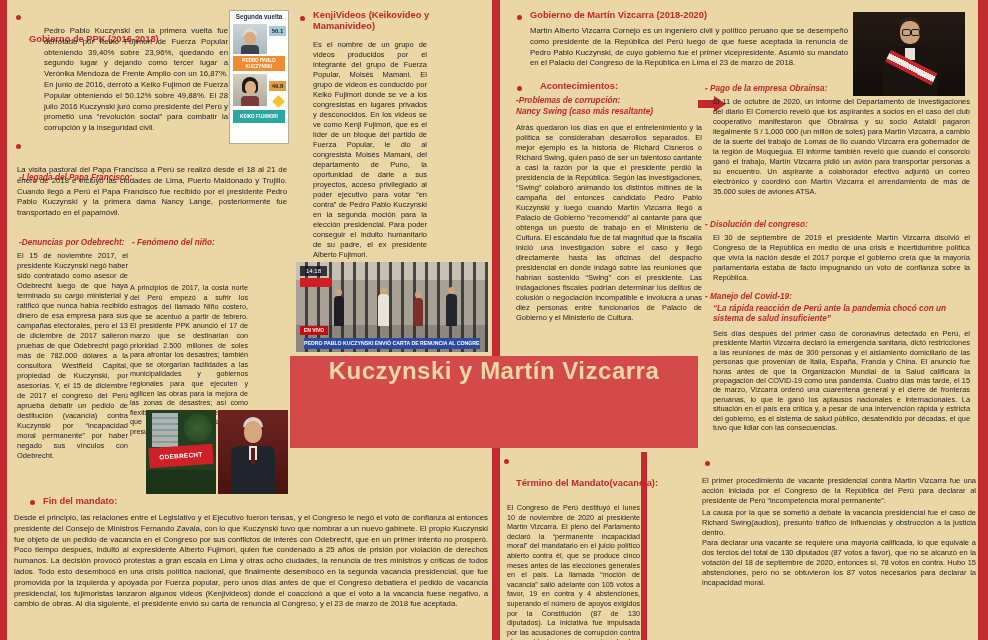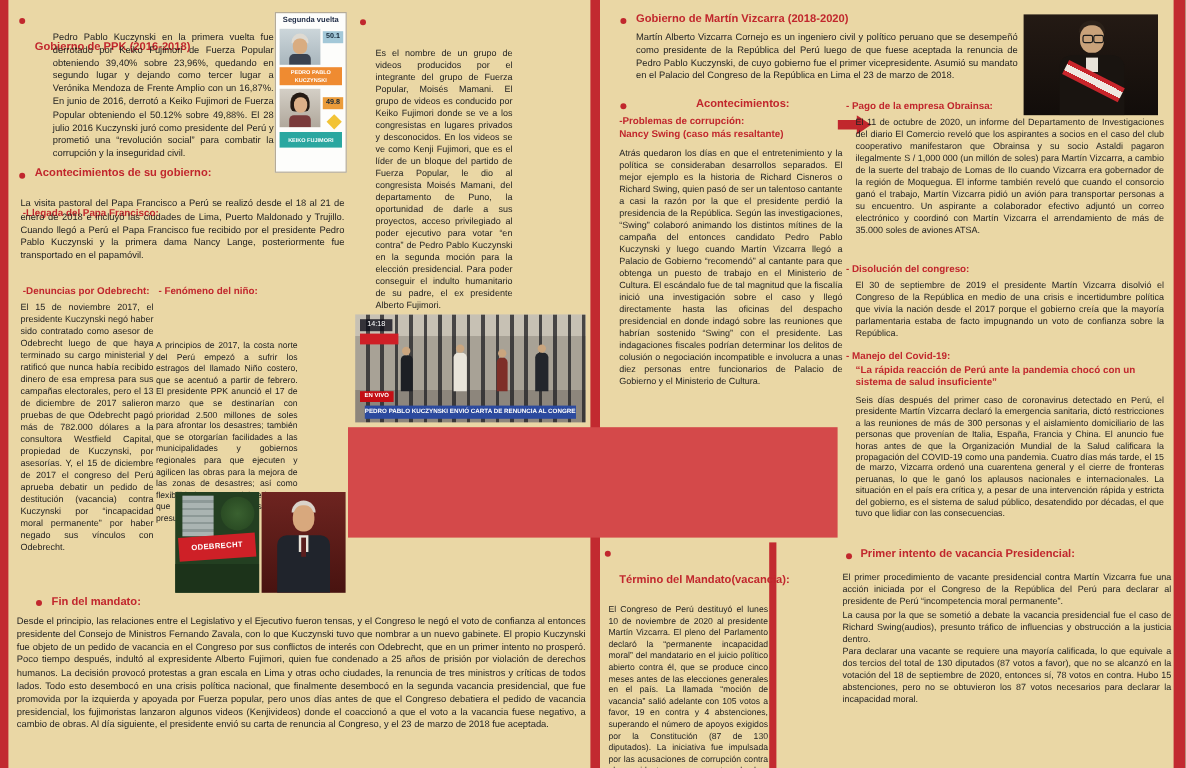--- a/index.html
+++ b/index.html
@@ -1,21 +1,21 @@
 <!DOCTYPE html>
 <html><head>
 <meta charset="utf-8">
 <style>
   html,body{margin:0;padding:0;background:#888;}
   #page{position:relative;width:988px;height:640px;background:#ead7a5;overflow:hidden;
         font-family:"Liberation Sans",sans-serif;}
   .abs{position:absolute;}
   .redbar{background:#c22a30;}
   .h1{color:#c1272d;font-weight:bold;font-size:9.3px;line-height:11px;}
-  .h2{color:#c1272d;font-weight:bold;font-size:8.2px;line-height:10px;}
+  .h2{color:#c1272d;font-weight:bold;font-size:8.2px;line-height:10px;font-style:italic;}
   .body{color:#1e1e1e;font-size:7.8px;line-height:10.8px;text-align:justify;}
   .bn{font-size:7.5px;line-height:10px;}
   .tight{font-size:7.2px;line-height:9.6px;margin-top:32px;}
   .dot{width:5px;height:5px;border-radius:50%;background:#c1272d;}
   
   #card{background:#fdfdfb;border:1px solid #b5ab97;}
   .cand-label{color:#fff;font-weight:bold;font-size:4.6px;line-height:5.6px;text-align:center;
               display:flex;align-items:center;justify-content:center;}
   .tag{font-size:6px;font-weight:bold;color:#15283a;text-align:center;line-height:10px;}
   .photo{overflow:hidden;}
@@ -64,21 +64,20 @@
       <div class="abs" style="left:9px;top:3px;width:16px;height:16px;border-radius:8px 8px 4px 4px;background:#241a14;"></div>
       <div class="abs" style="left:12px;top:7px;width:11px;height:13px;border-radius:45%;background:#dcb089;"></div>
       <div class="abs" style="left:8px;top:22px;width:18px;height:10px;border-radius:4px 4px 0 0;background:#7a3b3b;"></div>
     </div>
     <div class="abs tag" style="left:39px;top:70px;width:17px;height:10px;background:#eb9c3a;">49.8</div>
     <div class="abs" style="left:44px;top:86px;width:9px;height:9px;background:#f2c335;transform:rotate(45deg);"></div>
     <div class="abs cand-label" style="left:3px;top:99px;width:52px;height:13px;background:#2aa7a0;">KEIKO FUJIMORI</div>
   </div>
 
   <span class="abs dot" style="left:16px;top:144px;"></span>
-  <div class="abs h1" style="left:29px;top:139px;width:230px;">Acontecimientos de su gobierno:</div>
 
   <div class="abs h2" style="left:19px;top:136px;width:220px;margin-top:37px;">-Llegada del Papa Francisco:</div>
   <div class="abs body" style="left:17px;top:165px;width:270px;">La visita pastoral del Papa Francisco a Perú se realizó desde el 18 al 21 de enero de 2018 e incluyó las ciudades de Lima, Puerto Maldonado y Trujillo. Cuando llegó a Perú el Papa Francisco fue recibido por el presidente Pedro Pablo Kuczynski y la primera dama Nancy Lange, posteriormente fue transportado en el papamóvil.</div>
 
   <div class="abs h2" style="left:19px;top:238px;width:140px;">-Denuncias por Odebrecht:</div>
   <div class="abs body bn" style="left:17px;top:251px;width:111px;">El 15 de noviembre 2017, el presidente Kuczynski negó haber sido contratado como asesor de Odebrecht luego de que haya terminado su cargo ministerial y ratificó que nunca había recibido dinero de esa empresa para sus campañas electorales, pero el 13 de diciembre de 2017 salieron pruebas de que Odebrecht pagó más de 782.000 dólares a la consultora Westfield Capital, propiedad de Kuczynski, por asesorías. Y, el 15 de diciembre de 2017 el congreso del Perú aprueba debatir un pedido de destitución (vacancia) contra Kuczynski por “incapacidad moral permanente” por haber negado sus vínculos con Odebrecht.</div>
 
   <div class="abs h2" style="left:132px;top:238px;width:130px;">- Fenómeno del niño:</div>
   <div class="abs body tight" style="left:130px;top:251px;width:118px;">A principios de 2017, la costa norte del Perú empezó a sufrir los estragos del llamado Niño costero, que se acentuó a partir de febrero. El presidente PPK anunció el 17 de marzo que se destinarían con prioridad 2.500 millones de soles para afrontar los desastres; también que se otorgarían facilidades a las municipalidades y gobiernos regionales para que ejecuten y agilicen las obras para la mejora de las zonas de desastres; así como flexibilidad a unos ministerios para que puedan reasignar las partidas presupuestales.</div>
 
@@ -95,39 +94,41 @@
     <div class="abs" style="left:13px;top:36px;width:44px;height:48px;border-radius:8px 8px 0 0;background:#20242c;"></div>
     <div class="abs" style="left:31px;top:36px;width:8px;height:14px;background:#e9e4da;"></div>
     <div class="abs" style="left:33px;top:38px;width:4px;height:16px;background:#5a1d1d;"></div>
   </div>
 
   <span class="abs dot" style="left:30px;top:500px;"></span>
   <div class="abs h1" style="left:43px;top:496px;width:140px;">Fin del mandato:</div>
   <div class="abs body" style="left:14px;top:513px;width:474px;">Desde el principio, las relaciones entre el Legislativo y el Ejecutivo fueron tensas, y el Congreso le negó el voto de confianza al entonces presidente del Consejo de Ministros Fernando Zavala, con lo que Kuczynski tuvo que nombrar a un nuevo gabinete. El propio Kuczynski fue objeto de un pedido de vacancia en el Congreso por sus conflictos de interés con Odebrecht, que en un primer intento no prosperó. Poco tiempo después, indultó al expresidente Alberto Fujimori, quien fue condenado a 25 años de prisión por violación de derechos humanos. La decisión provocó protestas a gran escala en Lima y otras ocho ciudades, la renuncia de tres ministros y críticas de todos lados. Todo esto desembocó en una crisis política nacional, que finalmente desembocó en la segunda vacancia presidencial, que fue promovida por la izquierda y apoyada por Fuerza popular, pero unos días antes de que el Congreso debatiera el pedido de vacancia presidencial, los fujimoristas lanzaron algunos videos (Kenjivideos) donde el coaccionó a que el voto a la vacancia fuese negativo, a cambio de obras. Al día siguiente, el presidente envió su carta de renuncia al Congreso, y el 23 de marzo de 2018 fue aceptada.</div>
 
   <span class="abs dot" style="left:300px;top:16px;"></span>
+  <div class="abs h1" style="left:313px;top:10px;width:155px;">KenjiVideos (Keikovideo y Mamanivideo)</div>
   <div class="abs body bn" style="left:313px;top:40px;width:114px;">Es el nombre de un grupo de videos producidos por el integrante del grupo de Fuerza Popular, Moisés Mamani. El grupo de videos es conducido por Keiko Fujimori donde se ve a los congresistas en lugares privados y desconocidos. En los videos se ve como Kenji Fujimori, que es el líder de un bloque del partido de Fuerza Popular, le dio al congresista Moisés Mamani, del departamento de Puno, la oportunidad de darle a sus proyectos, acceso privilegiado al poder ejecutivo para votar “en contra” de Pedro Pablo Kuczynski en la segunda moción para la elección presidencial. Para poder conseguir el indulto humanitario de su padre, el ex presidente Alberto Fujimori.</div>
 
   <div id="tv" class="abs" style="left:296px;top:262px;width:192px;height:90px;">
     <div class="abs gate"></div>
     <div class="abs person" style="left:38px;top:34px;width:10px;height:30px;background:#1d1f24;"></div>
     <div class="abs head" style="left:39px;top:27px;"></div>
     <div class="abs person" style="left:82px;top:32px;width:11px;height:32px;background:#e8e4da;"></div>
     <div class="abs head" style="left:84px;top:25px;"></div>
     <div class="abs person" style="left:118px;top:36px;width:9px;height:28px;background:#7e2f28;"></div>
     <div class="abs head" style="left:119px;top:29px;"></div>
     <div class="abs person" style="left:150px;top:32px;width:11px;height:32px;background:#23262c;"></div>
     <div class="abs head" style="left:152px;top:25px;"></div>
     <div id="tv-time" class="abs" style="left:4px;top:4px;width:27px;height:10px;">14:18</div>
     <div class="abs" style="left:4px;top:16px;width:32px;height:9px;background:#cf1f26;"></div>
     <div id="tv-live" class="abs" style="left:4px;top:64px;width:28px;height:9px;">EN VIVO</div>
     <div id="tv-cap" class="abs" style="left:8px;top:76px;width:176px;height:11px;">PEDRO PABLO KUCZYNSKI ENVIÓ CARTA DE RENUNCIA AL CONGRESO</div>
   </div>
 
   <div id="banner" class="abs" style="left:290px;top:356px;width:408px;height:92px;padding-top:0;">
+    <div>Kuczynski y Martín Vizcarra</div>
   </div>
 
   <span class="abs dot" style="left:504px;top:459px;"></span>
   <div class="abs h1" style="left:516px;top:478px;width:175px;">Término del Mandato(vacancia):</div>
   <div class="abs body tight" style="left:507px;top:471px;width:133px;">El Congreso de Perú destituyó el lunes 10 de noviembre de 2020 al presidente Martín Vizcarra. El pleno del Parlamento declaró la “permanente incapacidad moral” del mandatario en el juicio político abierto contra él, que se produce cinco meses antes de las elecciones generales en el país. La llamada “moción de vacancia” salió adelante con 105 votos a favor, 19 en contra y 4 abstenciones, superando el número de apoyos exigidos por la Constitución (87 de 130 diputados). La iniciativa fue impulsada por las acusaciones de corrupción contra el presidente por supuestos hechos acontecidos en su etapa como gobernador de la región sureña de Moquegua (2011-2014).</div>
 
   <span class="abs dot" style="left:517px;top:15px;"></span>
   <div class="abs h1" style="left:530px;top:10px;width:235px;">Gobierno de Martín Vizcarra (2018-2020)</div>
   <div class="abs body" style="left:530px;top:26px;width:318px;">Martín Alberto Vizcarra Cornejo es un ingeniero civil y político peruano que se desempeñó como presidente de la República del Perú luego de que fuese aceptada la renuncia de Pedro Pablo Kuczynski, de cuyo gobierno fue el primer vicepresidente. Asumió su mandato en el Palacio del Congreso de la República en Lima el 23 de marzo de 2018.</div>
 
@@ -135,38 +136,37 @@
     <div class="abs" style="left:46px;top:5px;width:22px;height:10px;border-radius:11px 11px 0 0;background:#2b2119;"></div>
     <div class="abs" style="left:47px;top:9px;width:20px;height:23px;border-radius:45%;background:#c9a27a;"></div>
     <div class="abs" style="left:49px;top:17px;width:7px;height:5px;border:1px solid #1a1a1a;border-radius:2px;"></div>
     <div class="abs" style="left:58px;top:17px;width:7px;height:5px;border:1px solid #1a1a1a;border-radius:2px;"></div>
     <div class="abs" style="left:30px;top:34px;width:54px;height:50px;border-radius:10px 10px 0 0;background:#191410;"></div>
     <div class="abs" style="left:52px;top:36px;width:10px;height:12px;background:#e8e2d8;"></div>
     <div class="abs" style="left:38px;top:38px;width:52px;height:13px;transform:rotate(27deg);transform-origin:left top;background:linear-gradient(#c8252b 0 28%,#efe8e0 28% 72%,#c8252b 72%);"></div>
   </div>
 
   <span class="abs dot" style="left:517px;top:86px;"></span>
-  <div class="abs h1" style="left:518px;top:81px;width:140px;text-align:right;">Acontecimientos:</div>
+  <div class="abs h1" style="left:540px;top:81px;width:140px;">Acontecimientos:</div>
   <div class="abs h2" style="left:516px;top:96px;width:160px;">-Problemas de corrupción:</div>
   <div class="abs h2" style="left:516px;top:107px;width:180px;">Nancy Swing (caso más resaltante)</div>
   <div class="abs body bn" style="left:516px;top:123px;width:186px;">Atrás quedaron los días en que el entretenimiento y la política se consideraban desarrollos separados. El mejor ejemplo es la historia de Richard Cisneros o Richard Swing, quien pasó de ser un talentoso cantante a casi la razón por la que el presidente perdió la presidencia de la República. Según las investigaciones, “Swing” colaboró animando los distintos mítines de la campaña del entonces candidato Pedro Pablo Kuczynski y luego cuando Martín Vizcarra llegó a Palacio de Gobierno “recomendó” al cantante para que obtenga un puesto de trabajo en el Ministerio de Cultura. El escándalo fue de tal magnitud que la fiscalía inició una investigación sobre el caso y llegó directamente hasta las oficinas del despacho presidencial en donde indagó sobre las reuniones que habrían sostenido “Swing” con el presidente. Las indagaciones fiscales podrían determinar los delitos de colusión o negociación incompatible e involucra a unas diez personas entre funcionarios de Palacio de Gobierno y el Ministerio de Cultura.</div>
 
   <svg class="abs" style="left:698px;top:96px;" width="28" height="16" viewBox="0 0 28 16">
     <polygon points="0,4 16,4 16,0 28,8 16,16 16,12 0,12" fill="#c1272d"></polygon>
   </svg>
 
   <div class="abs h2" style="left:705px;top:84px;width:190px;">- Pago de la empresa Obrainsa:</div>
   <div class="abs body bn" style="left:713px;top:97px;width:257px;">El 11 de octubre de 2020, un informe del Departamento de Investigaciones del diario El Comercio reveló que los aspirantes a socios en el caso del club cooperativo manifestaron que Obrainsa y su socio Astaldi pagaron ilegalmente S / 1,000 000 (un millón de soles) para Martín Vizcarra, a cambio de la suerte del trabajo de Lomas de Ilo cuando Vizcarra era gobernador de la región de Moquegua. El informe también reveló que cuando el consorcio ganó el trabajo, Martín Vizcarra pidió un avión para transportar personas a su encuentro. Un aspirante a colaborador efectivo adjuntó un correo electrónico y coordinó con Martín Vizcarra el arrendamiento de más de 35.000 soles de aviones ATSA.</div>
 
   <div class="abs h2" style="left:705px;top:220px;width:180px;">- Disolución del congreso:</div>
   <div class="abs body bn" style="left:713px;top:233px;width:257px;">El 30 de septiembre de 2019 el presidente Martín Vizcarra disolvió el Congreso de la República en medio de una crisis e incertidumbre política que vivía la nación desde el 2017 porque el gobierno creía que la mayoría parlamentaria estaba de facto impugnando un voto de confianza sobre la República.</div>
 
   <div class="abs h2" style="left:705px;top:292px;width:180px;">- Manejo del Covid-19:</div>
   <div class="abs h2" style="left:713px;top:304px;width:258px;line-height:10px;">“La rápida reacción de Perú ante la pandemia chocó con un sistema de salud insuficiente”</div>
   <div class="abs body bn" style="left:713px;top:329px;width:257px;font-size:7.4px;line-height:9.4px;">Seis días después del primer caso de coronavirus detectado en Perú, el presidente Martín Vizcarra declaró la emergencia sanitaria, dictó restricciones a las reuniones de más de 300 personas y el aislamiento domiciliario de las personas que provenían de Italia, España, Francia y China. El anuncio fue horas antes de que la Organización Mundial de la Salud calificara la propagación del COVID-19 como una pandemia. Cuatro días más tarde, el 15 de marzo, Vizcarra ordenó una cuarentena general y el cierre de fronteras peruanas, lo que le ganó los aplausos nacionales e internacionales. La situación en el país era crítica y, a pesar de una intervención rápida y estricta del gobierno, es el sistema de salud público, desatendido por décadas, el que tuvo que lidiar con las consecuencias.</div>
 
   <span class="abs dot" style="left:705px;top:461px;"></span>
-  <div class="abs h1" style="left:717px;top:456px;width:240px;">Primer intento de vacancia Presidencial:</div>
   <div class="abs body bn" style="left:702px;top:508px;width:274px;">La causa por la que se sometió a debate la vacancia presidencial fue el caso de Richard Swing(audios), presunto tráfico de influencias y obstrucción a la justicia dentro.</div>
   <div class="abs body bn" style="left:702px;top:476px;width:274px;">El primer procedimiento de vacante presidencial contra Martín Vizcarra fue una acción iniciada por el Congreso de la República del Perú para declarar al presidente de Perú “incompetencia moral permanente”.</div>
   <div class="abs body bn" style="left:702px;top:538px;width:274px;">Para declarar una vacante se requiere una mayoría calificada, lo que equivale a dos tercios del total de 130 diputados (87 votos a favor), que no se alcanzó en la votación del 18 de septiembre de 2020, entonces sí, 78 votos en contra. Hubo 15 abstenciones, pero no se obtuvieron los 87 votos necesarios para declarar la incapacidad moral.</div>
 
 </div>
 
 </body></html>

